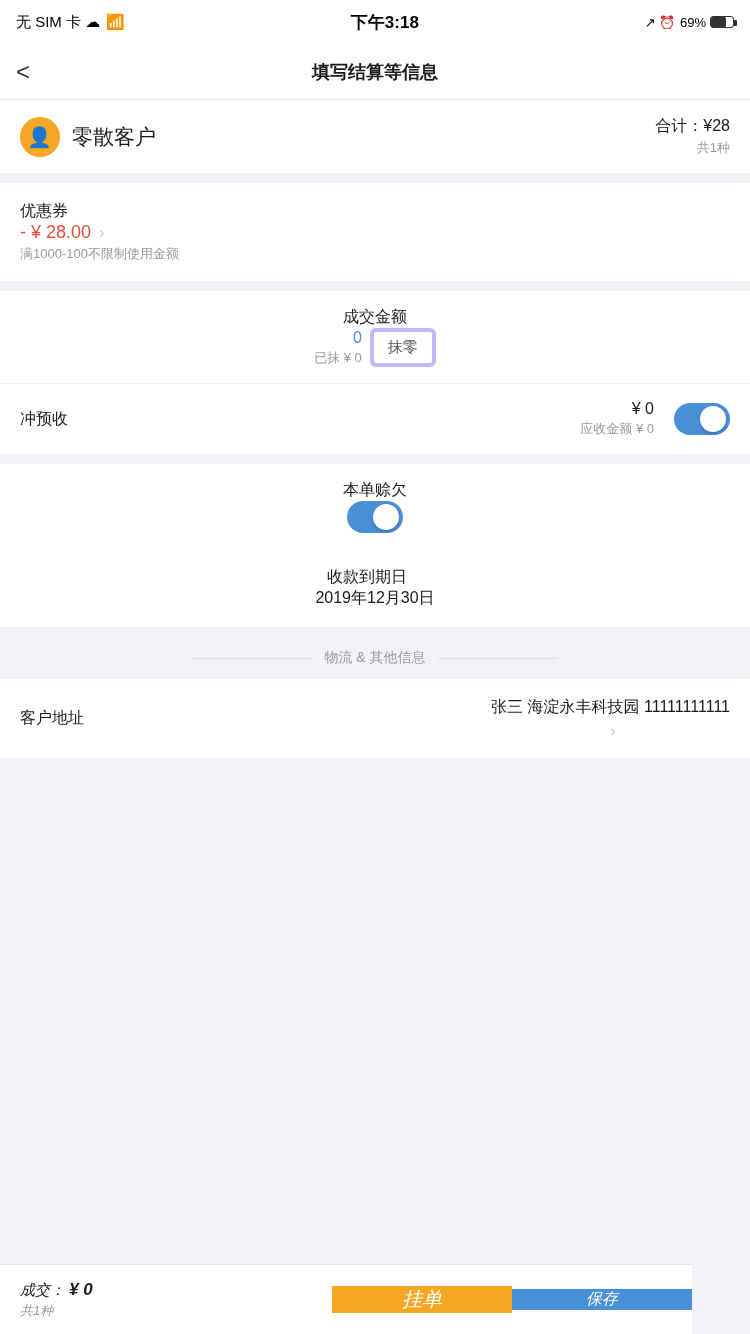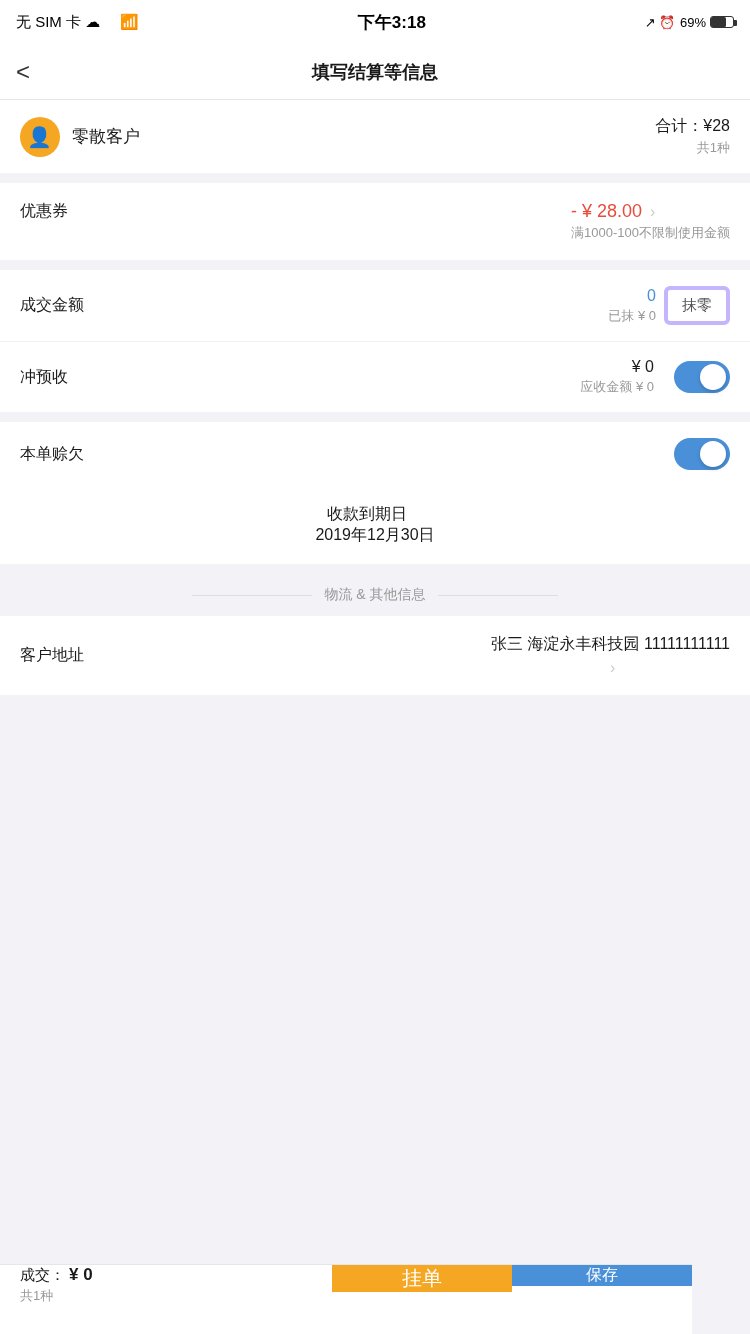--- a/index.html
+++ b/index.html
@@ -17,21 +17,21 @@
     .status-bar {
       background: #fff;
       height: 44px;
       display: flex;
       align-items: center;
       justify-content: space-between;
       padding: 0 16px;
       font-size: 15px;
       font-weight: 500;
     }
-    .status-left { display: flex; align-items: center; gap: 20px; }
+    .status-left { display: flex; align-items: center; gap: 6px; }
     .status-center { font-size: 17px; font-weight: 600; }
     .status-right { display: flex; align-items: center; gap: 4px; font-size: 13px; }
     .battery-bar {
       width: 24px; height: 12px; border: 1.5px solid #333; border-radius: 3px; position: relative; display: inline-block;
     }
     .battery-bar::after {
       content: ''; position: absolute; right: -4px; top: 3px; width: 2.5px; height: 6px; background: #333; border-radius: 0 1px 1px 0;
     }
     .battery-fill {
       height: 100%; width: 69%; background: #333; border-radius: 1.5px;
@@ -73,35 +73,35 @@
       display: flex;
       align-items: center;
       justify-content: space-between;
       padding: 16px 20px;
     }
     .customer-left { display: flex; align-items: center; gap: 12px; }
     .customer-avatar {
       width: 40px; height: 40px; border-radius: 50%; background: #f5a623;
       display: flex; align-items: center; justify-content: center; color: #fff; font-size: 20px;
     }
-    .customer-name { font-size: 17px; color: #1a1a1a; font-weight: 500; text-align: right; }
+    .customer-name { font-size: 21px; color: #1a1a1a; font-weight: 500; text-align: right; }
     .customer-right { text-align: right; }
     .customer-total { font-size: 16px; color: #1a1a1a; }
     .customer-count { font-size: 13px; color: #999; margin-top: 2px; }
 
     
     .form-row {
       display: flex;
       align-items: center;
       justify-content: space-between;
       padding: 16px 20px;
       border-top: 1px solid #f2f2f2;
       min-height: 60px;
     }
-    .form-row:first-child { border-top: none; }
+    .form-row:first-child { border-top: none; flex-direction: column; }
     .form-label { font-size: 16px; color: #1a1a1a; }
     .form-right { display: flex; align-items: center; gap: 8px; text-align: right; }
     .form-value { font-size: 16px; color: #1a1a1a; }
     .form-value-blue { color: #4a90d9; font-size: 16px; }
     .form-sub { font-size: 13px; color: #999; margin-top: 2px; }
     .chevron { color: #ccc; font-size: 16px; margin-left: 4px; }
 
     
     .coupon-right { text-align: right; }
     .coupon-discount { font-size: 18px; font-weight: 500; color: #e74c3c; }
@@ -164,23 +164,24 @@
     .address-value { font-size: 16px; color: #1a1a1a; flex: 1; }
     .address-right { display: flex; align-items: center; gap: 4px; flex-direction: column; }
 
     
     .bottom-bar {
       position: fixed;
       bottom: 0;
       width: 692px;
       height: 70px;
       display: flex;
-      align-items: flex-start;
+      align-items: center;
       background: #fff;
       border-top: 1px solid #e5e5ea;
+      font-style: italic;
     }
     .bottom-info {
       flex: 1;
       display: flex;
       flex-direction: column;
       justify-content: center;
       padding-left: 20px;
     }
     .bottom-btn-hold {
       width: 180px;

